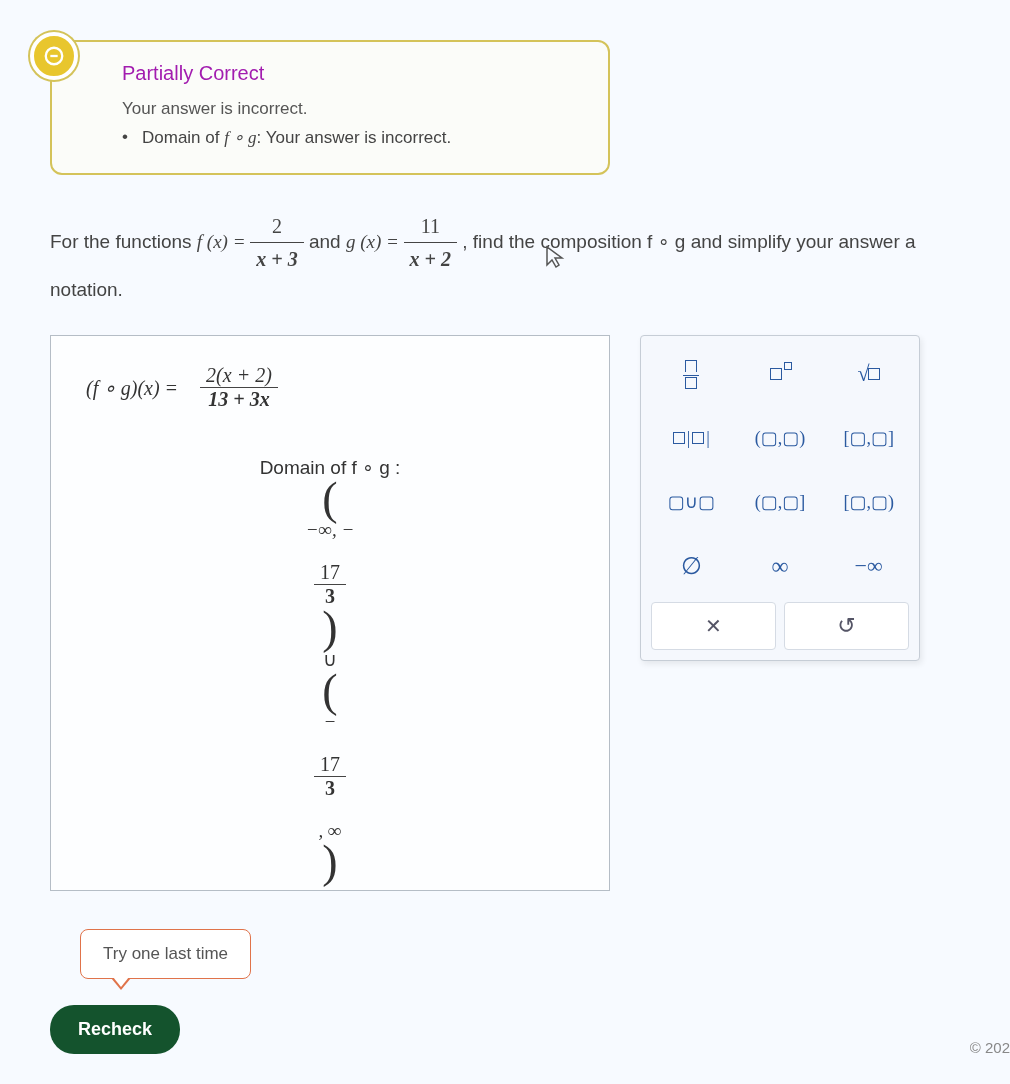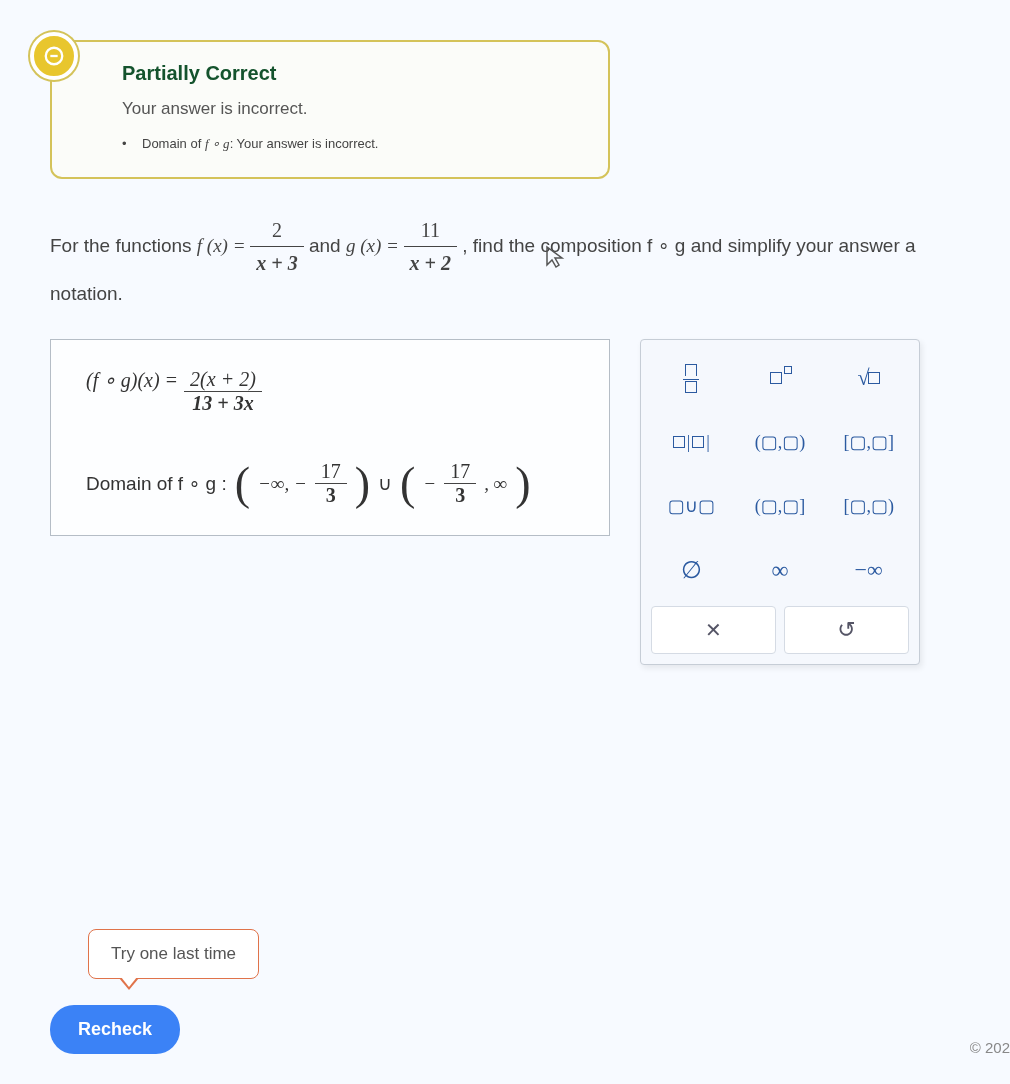--- a/index.html
+++ b/index.html
@@ -30,23 +30,23 @@
     height: 48px;
     border-radius: 50%;
     background: #e8c62e;
     border: 4px solid #fff;
     box-shadow: 0 0 0 2px #d4c35a;
     display: flex;
     align-items: center;
     justify-content: center;
   }
   .feedback-icon svg { width: 22px; height: 22px; }
-  .fb-title { color: #14532d; font-weight: 700; font-size: 20px; margin-bottom: 14px; }
-  .fb-sub   { color: #555; font-size: 17px; margin-bottom: 17px; }
-  .fb-bullet { color: #444; font-size: 13px; padding-left: 20px; position: relative; }
+  .fb-title { color: #a21caf; font-weight: 400; font-size: 20px; margin-bottom: 14px; }
+  .fb-sub   { color: #555; font-size: 17px; margin-bottom: 8px; }
+  .fb-bullet { color: #444; font-size: 17px; padding-left: 20px; position: relative; }
   .fb-bullet::before { content: "•"; position: absolute; left: 0; top: 0; }
 
   .cursor-icon { position: absolute; left: 545px; top: 245px; }
 
   .problem { font-size: 19px; color: #444; line-height: 1.6; margin-bottom: 30px; }
   .math-i  { font-style: italic; font-family: 'Times New Roman', serif; }
   .frac { display: inline-block; vertical-align: middle; text-align: center; font-family: 'Times New Roman', serif; font-size: 20px; }
   .frac .num { display: block; border-bottom: 1.5px solid #444; padding: 0 6px; }
   .frac .den { display: block; padding: 0 6px; font-weight: bold; }
 
@@ -54,22 +54,22 @@
 
   .answer-box {
     border: 1.5px solid #b5bdc6;
     background: #fdfeff;
     padding: 28px 35px;
     width: 560px;
     font-family: 'Times New Roman', serif;
     font-size: 20px;
     color: #333;
   }
-  .ans-line1 { margin-bottom: 45px; display: flex; gap: 6px; }
-  .ans-line2 { display: flex; align-items: center; gap: 8px; font-size: 19px; }
+  .ans-line1 { margin-bottom: 45px; display: flex; align-items: center; gap: 22px; }
+  .ans-line2 { display: flex; align-items: center; gap: 20px; font-size: 19px; flex-direction: column; }
   .big-paren { font-size: 46px; font-weight: 100; line-height: 0; font-family: 'Times New Roman', serif; }
 
   .palette {
     border: 1.5px solid #c6cdd6;
     border-radius: 4px;
     background: #f5f8fd;
     width: 280px;
     padding: 10px;
     box-shadow: 2px 3px 6px rgba(0,0,0,0.08);
   }
@@ -95,21 +95,20 @@
   .try-bubble {
     position: absolute;
     bottom: 105px;
     left: 80px;
     border: 1.5px solid #e0734a;
     border-radius: 8px;
     padding: 14px 22px;
     background: #fff;
     color: #555;
     font-size: 17px;
-    margin-left: 8px;
   }
   .try-bubble::after {
     content: "";
     position: absolute;
     bottom: -12px;
     left: 30px;
     width: 0; height: 0;
     border-left: 10px solid transparent;
     border-right: 10px solid transparent;
     border-top: 12px solid #e0734a;
@@ -123,21 +122,21 @@
     border-left: 8px solid transparent;
     border-right: 8px solid transparent;
     border-top: 10px solid #fff;
     z-index: 1;
   }
 
   .recheck-btn {
     position: absolute;
     bottom: 30px;
     left: 50px;
-    background: #3b82f6;
+    background: #14532d;
     color: #fff;
     font-weight: 700;
     font-size: 18px;
     padding: 14px 28px;
     border: none;
     border-radius: 24px;
     cursor: pointer;
   }
   .copyright {
     position: absolute;

